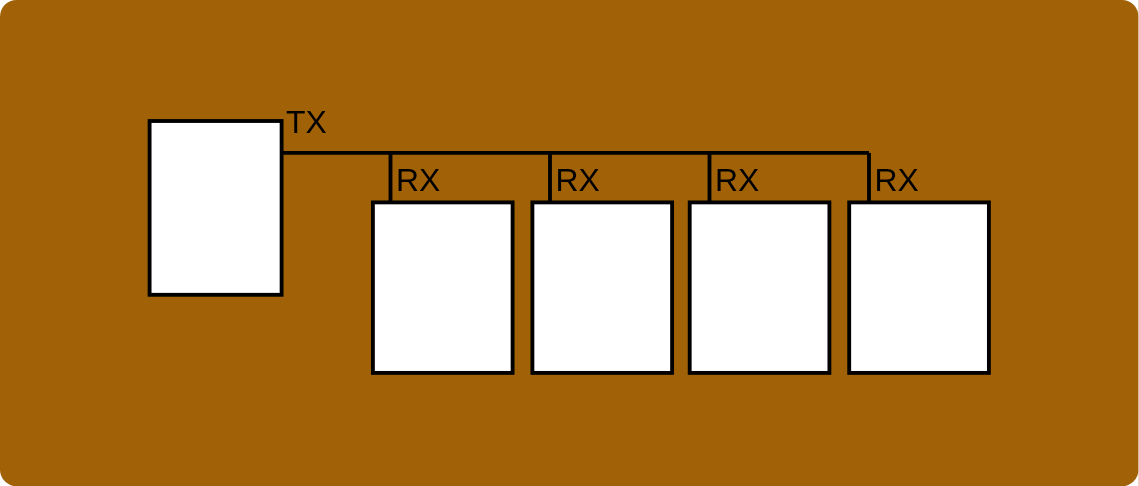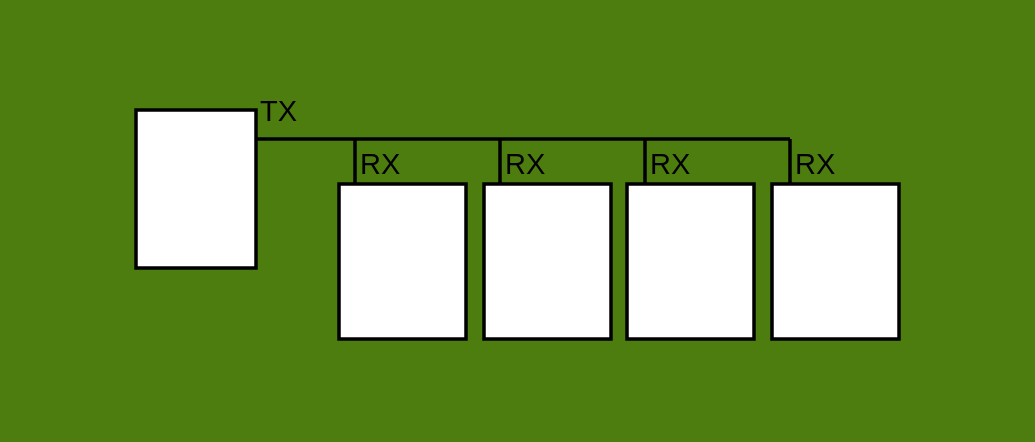--- a/index.html
+++ b/index.html
@@ -11,21 +11,22 @@
   body {
     width: 1035px;
     height: 442px;
     overflow: hidden;
     font-family: "Liberation Sans", sans-serif;
   }
   #diagram-canvas {
     position: relative;
     width: 1035px;
     height: 442px;
-    background: #4d7c0f;
+    background: #a16207;
+    border-radius: 15px;
   }
   #diagram-svg {
     position: absolute;
     top: 0;
     left: 0;
     width: 1035px;
     height: 442px;
     display: block;
   }
   .node-box {

